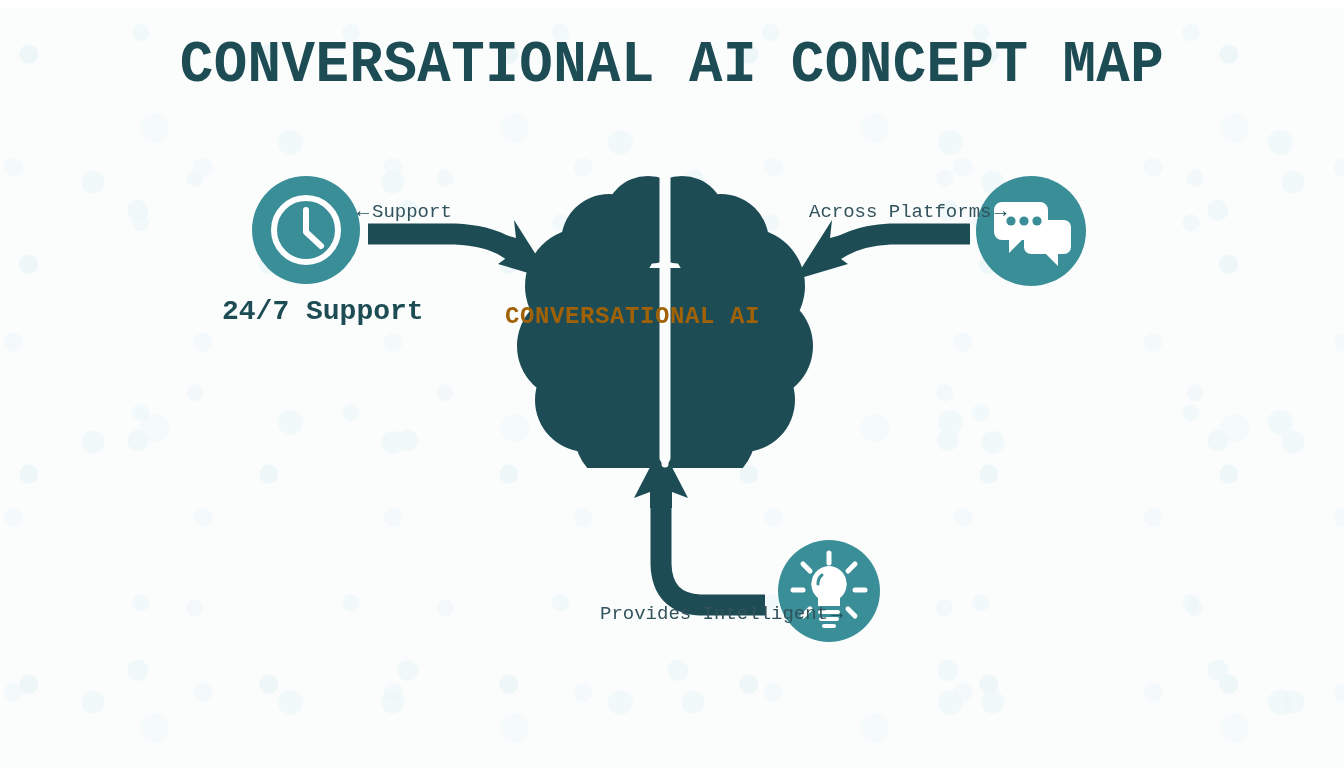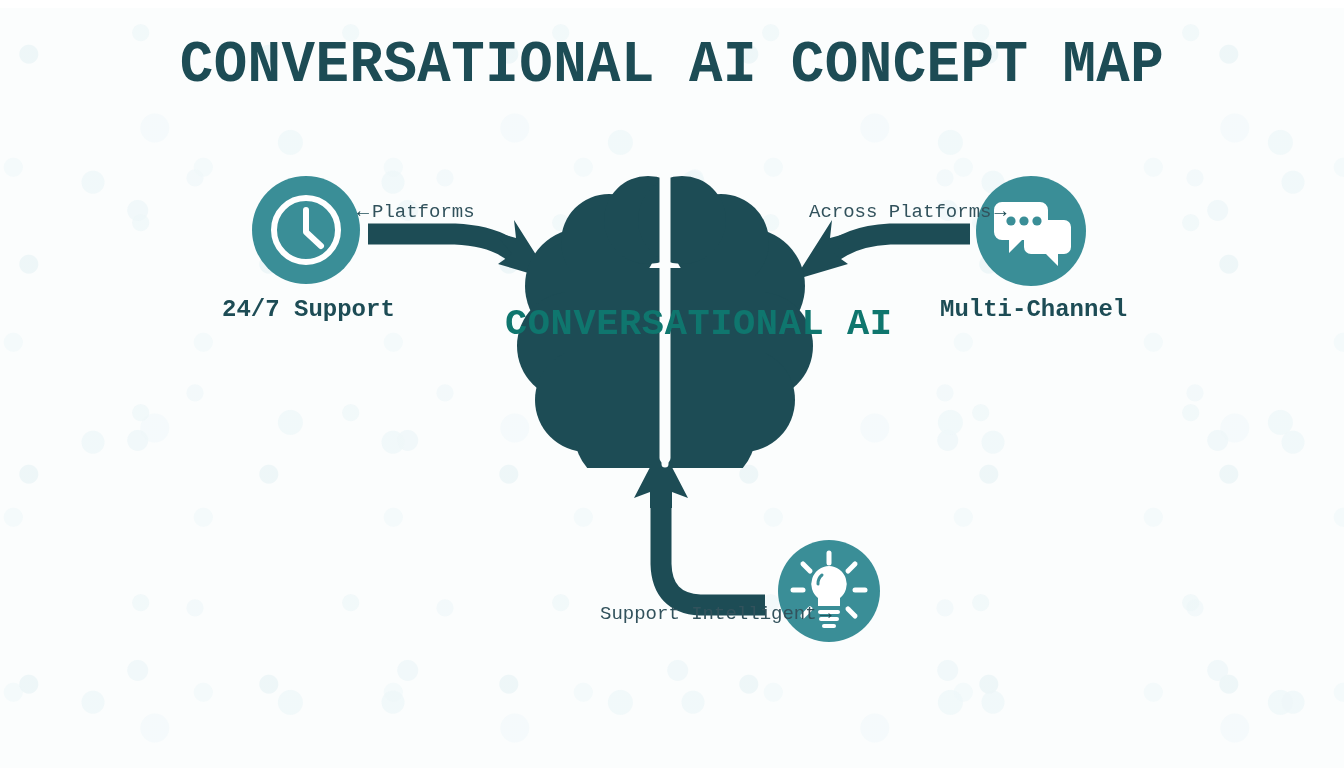--- a/index.html
+++ b/index.html
@@ -46,21 +46,21 @@
     letter-spacing: 0.5px;
     color: #1d4c55;
     transform: scaleX(0.93);
     transform-origin: center top;
     white-space: nowrap;
   }
 
   .node-label {
     position: absolute;
     font-weight: bold;
-    font-size: 24px;
+    font-size: 28px;
     color: #1d4c55;
     white-space: nowrap;
   }
 
   .rel-label {
     position: absolute;
     font-size: 19px;
     color: #32525c;
     white-space: nowrap;
     display: flex;
@@ -79,24 +79,24 @@
     left: 0;
     top: 0;
     width: 1344px;
     height: 768px;
     overflow: visible;
   }
 
   .brain-text {
     position: absolute;
     width: 100%;
-    text-align: center;
-    color: #0f766e;
-    font-weight: bold;
-    font-size: 37px;
+    text-align: left;
+    color: #a16207;
+    font-weight: bold;
+    font-size: 24px;
     letter-spacing: 0.6px;
     white-space: nowrap;
   }
 </style>
 </head>
 <body>
 
 <div id="stage">
 
   <div id="texture"></div>
@@ -166,21 +166,20 @@
       <path d="M 55 44 h 33 a 7 7 0 0 1 7 7 v 20 a 7 7 0 0 1 -7 7 h -6 v 12 l -12 -12 h -15
                a 7 7 0 0 1 -7 -7 v -20 a 7 7 0 0 1 7 -7 z" fill="#ffffff"></path>
 
       <path d="M 26 26 h 38 a 8 8 0 0 1 8 8 v 22 a 8 8 0 0 1 -8 8 h -18 l -13 13 v -13 h -7
                a 8 8 0 0 1 -8 -8 v -22 a 8 8 0 0 1 8 -8 z" fill="#ffffff"></path>
       <circle cx="35" cy="45" r="4.6" fill="#3a8e97"></circle>
       <circle cx="48" cy="45" r="4.6" fill="#3a8e97"></circle>
       <circle cx="61" cy="45" r="4.6" fill="#3a8e97"></circle>
     </svg>
   </div>
-  <div class="node-label" style="left:940px; top:288px;">Multi-Channel</div>
 
   <div style="position:absolute; left:778px; top:532px; width:102px; height:102px;">
     <svg width="102" height="102" viewBox="0 0 102 102">
       <circle cx="51" cy="51" r="51" fill="#3a8e97"></circle>
 
       <g stroke="#ffffff" stroke-width="5" stroke-linecap="round">
         <line x1="51" y1="13" x2="51" y2="23"></line>
         <line x1="25" y1="24" x2="32" y2="31"></line>
         <line x1="77" y1="24" x2="70" y2="31"></line>
         <line x1="15" y1="50" x2="25" y2="50"></line>
@@ -196,26 +195,26 @@
       <g stroke="#ffffff" stroke-width="4" stroke-linecap="round">
         <line x1="42" y1="72" x2="60" y2="72"></line>
         <line x1="43" y1="79" x2="59" y2="79"></line>
         <line x1="46" y1="86" x2="56" y2="86"></line>
       </g>
     </svg>
   </div>
 
   <div class="rel-label" style="left:357px; top:193px;">
     <span class="rel-arrow-glyph">←</span>
-    <span>Platforms</span>
+    <span>Support</span>
   </div>
 
   <div class="rel-label" style="left:809px; top:193px;justify-content:center;">
     <span>Across Platforms</span>
     <span class="rel-arrow-glyph">→</span>
   </div>
 
   <div class="rel-label" style="left:600px; top:595px;">
-    <span>Support Intelligent</span>
+    <span>Provides Intelligent</span>
     <span class="rel-arrow-glyph">→</span>
   </div>
 
 </div>
 
 </body></html>

